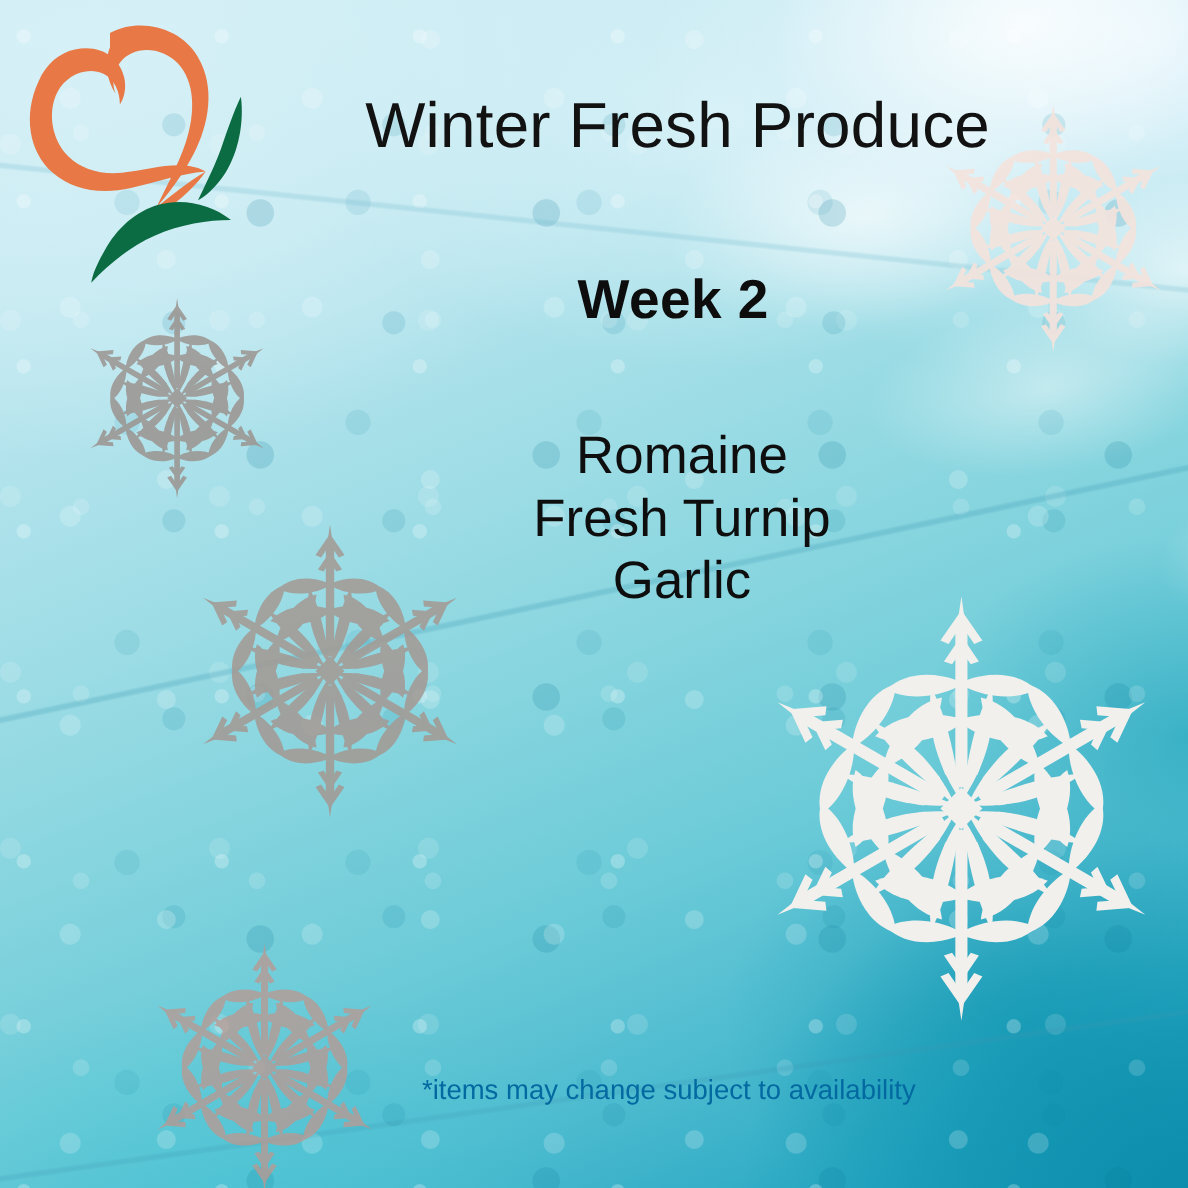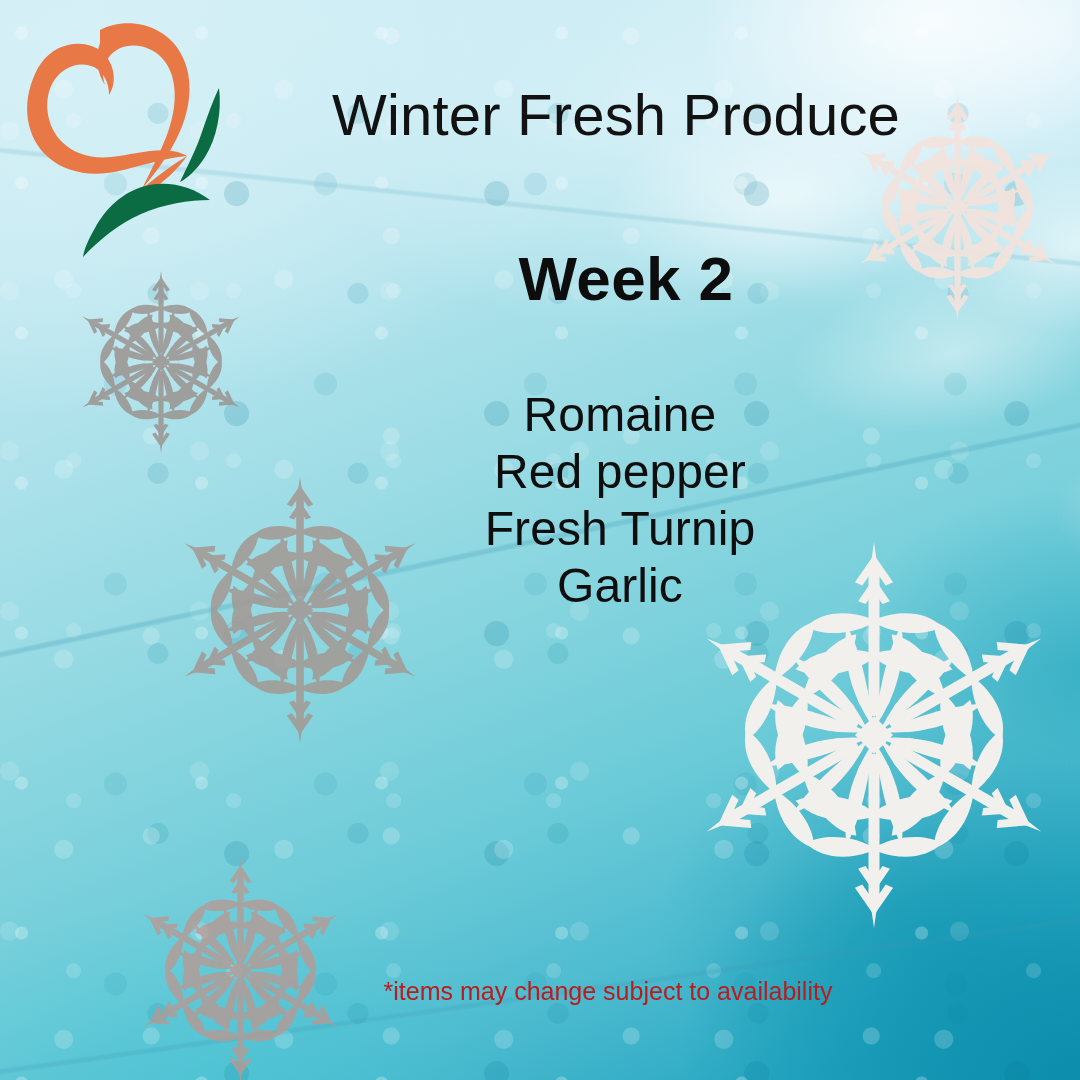--- a/index.html
+++ b/index.html
@@ -123,25 +123,25 @@
     width: 600px;
     text-align: center;
     font-size: 27px;
     font-weight: 700;
     color: #131313;
     letter-spacing: 0.1px;
     white-space: nowrap;
   }
   .week {
     position: absolute;
-    left: 366px;
+    left: 352px;
     top: 243px;
     width: 520px;
     text-align: center;
-    font-size: 62px;
+    font-size: 50px;
     font-weight: 700;
     color: #0d0d0d;
     letter-spacing: 0.4px;
     white-space: nowrap;
   }
   .produce-list {
     position: absolute;
     left: 368px;
     top: 374px;
     width: 480px;
@@ -159,21 +159,21 @@
     white-space: nowrap;
   }
   .disclaimer {
     position: absolute;
     left: 368px;
     top: 977px;
     width: 480px;
     text-align: center;
     font-size: 25px;
     font-weight: 400;
-    color: #b91c1c;
+    color: #0369a1;
     white-space: nowrap;
   }
 </style>
 </head>
 <body>
 
 <div class="poster">
 
   <div class="bg-base"></div>
   <div class="bg-layer bg-wash-a"></div>
@@ -307,20 +307,19 @@
     </g>
   </svg>
 
   <div class="headline">Winter Fresh Produce</div>
 
 
   <div class="week">Week 2</div>
 
   <ul class="produce-list">
     <li>Romaine</li>
-    <li>Red pepper</li>
     <li>Fresh Turnip</li>
     <li>Garlic</li>
   </ul>
 
   <div class="disclaimer">*items may change subject to availability</div>
 
 </div>
 
 </body></html>

